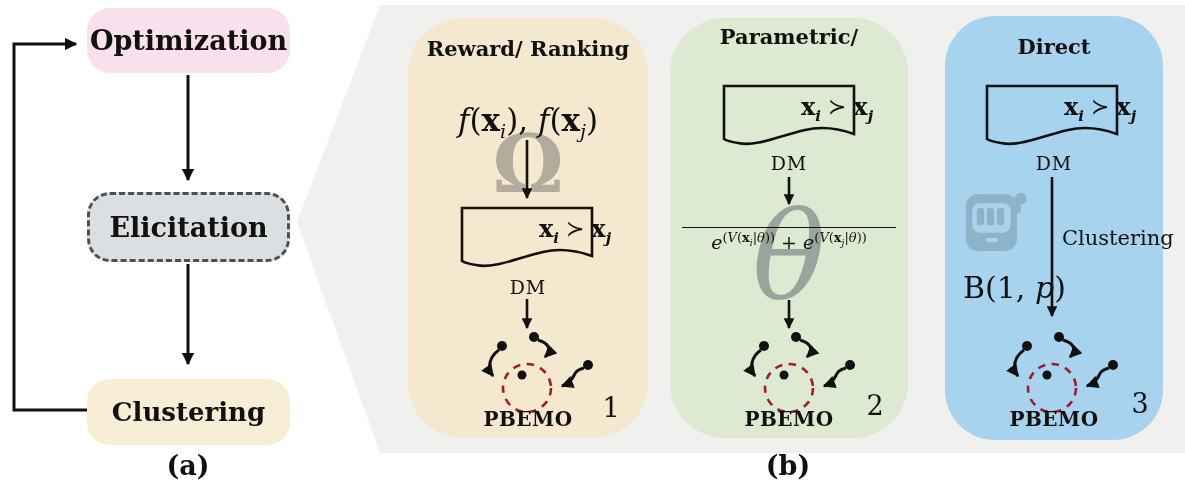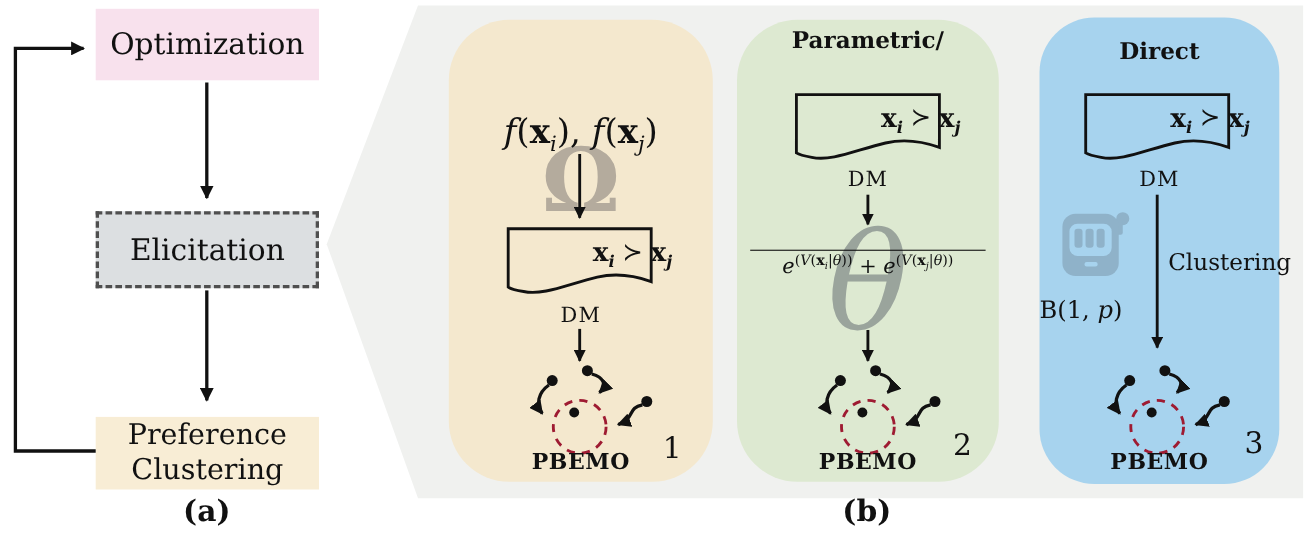--- a/index.html
+++ b/index.html
@@ -4,21 +4,21 @@
 <style>
   html,body{margin:0;padding:0;background:#ffffff;}
   .stage{position:relative;width:1185px;height:492px;background:#fff;overflow:hidden;
          font-family:"DejaVu Serif","Liberation Serif",serif;color:#111;}
   svg{display:block;}
   .layer{position:absolute;left:0;top:0;width:1185px;height:492px;pointer-events:none;}
   .z0{z-index:0}.z2{z-index:2}.z3{z-index:3}
 
   
   .fbox{position:absolute;display:flex;align-items:center;justify-content:center;
-        font-weight:normal;font-size:27px;z-index:1;text-align:center;}
+        font-weight:bold;font-size:27px;z-index:1;text-align:center;border-radius:23px;}
   .opt{left:87px;top:8px;width:203px;height:65px;background:var(--pink_box);}
   .consult{left:87px;top:192px;width:203px;height:70px;background:var(--consult_fill);
            border:3.5px dashed var(--consult_border);box-sizing:border-box;}
   .pref{left:87px;top:379px;width:203px;height:66px;background:var(--cream_box);
         flex-direction:column;font-size:26px;line-height:31px;}
   .caption{position:absolute;font-weight:bold;font-size:27px;text-align:center;width:80px;z-index:4;}
   #cap-a{left:148px;top:450px;}
   #cap-b{left:748px;top:450px;}
 
   
@@ -42,21 +42,21 @@
 
   .glyph{position:absolute;z-index:2;text-align:center;}
   .omega{font-size:80px;line-height:80px;font-weight:bold;color:var(--omega_gray);}
   .theta{font-size:122px;line-height:122px;font-style:italic;color:var(--theta_gray);}
 
   .frac{position:absolute;z-index:4;left:682px;top:226px;width:214px;text-align:center;font-size:19px;}
   .frac sup{font-size:13px;}
   .frac sup sub{font-size:9px;}
   .frac .bar{border-top:1.6px solid #111;margin:1px 0 2px 0;}
   .clus{font-size:21px;}
-  .bn{font-size:22px;text-align:left;}
+  .bn{font-size:30px;text-align:left;margin-left:18px;}
 
   
   .stroke{stroke:#111;stroke-width:3;fill:none;}
   .stroke-m{stroke:#111;stroke-width:2.6;fill:none;}
   .ah-fill{fill:#111;}
   .wedge-poly{fill:var(--wedge_bg);}
   .pb-ring{fill:none;stroke:var(--pbemo_ring);stroke-width:2.6;stroke-dasharray:7.5 6.5;}
   .pb-dot{fill:#111;}
   .slot-body{fill:var(--slot_icon);}
   .slot-hole{fill:var(--card3_bg);}
@@ -101,21 +101,20 @@
     <polygon class="wedge-poly" points="380,5 1185,5 1185,453 380,453 297,222"></polygon>
   </svg>
 
   <div class="fbox opt">
     <span>Optimization</span>
   </div>
   <div class="fbox consult">
     <span>Elicitation</span>
   </div>
   <div class="fbox pref">
-    <span>Preference</span>
     <span>Clustering</span>
   </div>
   <div class="caption" id="cap-a">(a)</div>
   <div class="caption" id="cap-b">(b)</div>
 
   <div class="card c1"></div>
   <div class="card c2"></div>
   <div class="card c3"></div>
 
   <div class="glyph omega t" style="left:408px;top:124px;width:240px">Ω</div>
@@ -138,20 +137,21 @@
     <use href="#sym-doc" x="722" y="84" width="134" height="64"></use>
     <line class="stroke-m" x1="789" y1="177" x2="789" y2="204" marker-end="url(#ah)"></line>
     <line class="stroke-m" x1="789" y1="300" x2="789" y2="328" marker-end="url(#ah)"></line>
     <use href="#sym-pbemo" x="717" y="327" width="150" height="100"></use>
 
     <use href="#sym-doc" x="985" y="84" width="134" height="64"></use>
     <line class="stroke-m" x1="1052" y1="177" x2="1052" y2="316" marker-end="url(#ah)"></line>
     <use href="#sym-pbemo" x="980" y="327" width="150" height="100"></use>
   </svg>
 
+  <div class="t ctr title" style="left:408px;top:36px;width:240px">Reward/ Ranking</div>
   <div class="t ctr math" style="left:408px;top:102px;width:240px"><i>f</i><span>(</span><span class="bx">x</span><sub><i>i</i></sub><span>)</span><span>,</span>&nbsp;<i>f</i><span>(</span><span class="bx">x</span><sub><i>j</i></sub><span>)</span></div>
   <div class="t ctr prefm" style="left:460px;top:214px;width:134px"><span class="bx">x</span><sub><i>i</i></sub><span class="succ">≻</span><span class="bx">x</span><sub><i>j</i></sub></div>
   <div class="t ctr dm" style="left:408px;top:276px;width:240px">DM</div>
   <div class="t ctr pbemo-lab" style="left:408px;top:407px;width:240px">PBEMO</div>
   <div class="t ctr num" style="left:596px;top:392px;width:30px">1</div>
 
   <div class="t ctr title" style="left:670px;top:24px;width:238px">Parametric/</div>
   <div class="t ctr prefm" style="left:722px;top:92px;width:134px"><span class="bx">x</span><sub><i>i</i></sub><span class="succ">≻</span><span class="bx">x</span><sub><i>j</i></sub></div>
   <div class="t ctr dm" style="left:670px;top:152px;width:238px">DM</div>
   <div class="frac">

